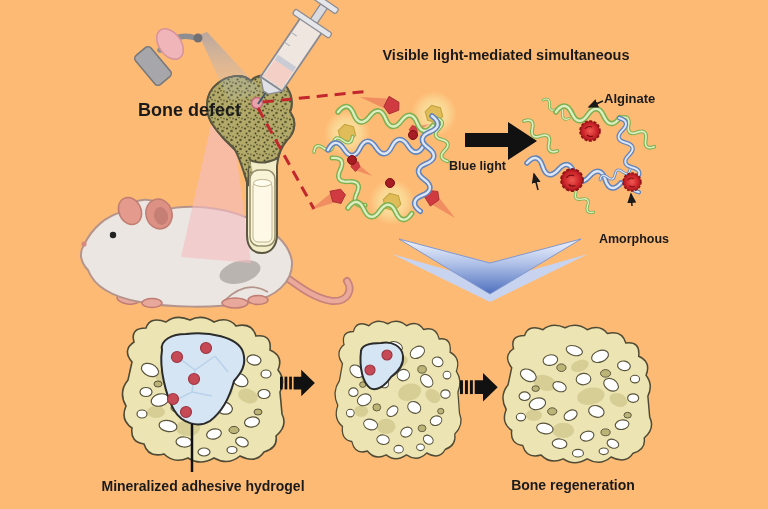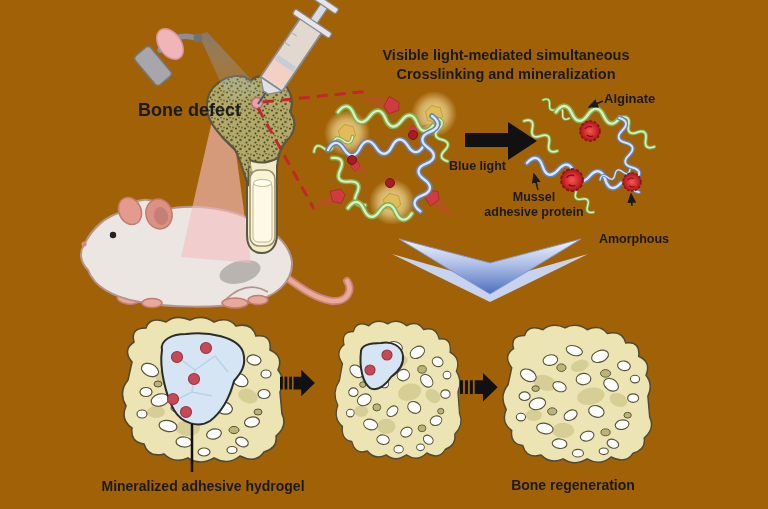--- a/index.html
+++ b/index.html
@@ -1,16 +1,16 @@
 <!DOCTYPE html>
 <html style="--alginate-green: #7eb050; --protein-blue: #6284ba; --acp-red: #cc2127; --mineral-dot-red: #a81c24; --hydrogel-blue: #d6e5f4; --bone-cream: #f2ecc8; --scaffold-beige: #ece4b2; --beam-pink: #f5bdc1; --glow-yellow: #f6e8a9; --dashed-red: #c1272d; --chevron-blue: #4e6fbe; --text-black: #1a1a1a;"><head>
 <meta charset="utf-8">
 <style>
   html,body{margin:0;padding:0;background:#fff;}
-  .canvas{position:relative;width:768px;height:509px;background:#a16207;overflow:hidden;
+  .canvas{position:relative;width:768px;height:509px;background:#fdba74;overflow:hidden;
           font-family:"Liberation Sans",sans-serif;}
   svg{position:absolute;left:0;top:0;}
   .lbl{position:absolute;font-weight:700;color:var(--text-black,#1a1a1a);white-space:nowrap;}
   .lbl.center{text-align:center;}
   #title-label{left:373px;top:46px;width:266px;text-align:center;font-size:14.5px;line-height:19px;}
   #bone-defect-label{left:138px;top:100px;font-size:18px;}
   #blue-light-label{left:449px;top:159px;width:78px;text-align:left;font-size:12.5px;}
   #alginate-label{left:604px;top:91px;font-size:13px;}
   #mussel-label{left:478px;top:190px;width:112px;text-align:center;font-size:12.5px;line-height:14.5px;}
   #acp-label{left:571px;top:204px;width:126px;text-align:center;font-size:12.5px;line-height:14.5px;margin-top:28px;}
@@ -311,31 +311,26 @@
   </g>
 
   <use href="#ff" transform="translate(280,369) scale(0.85)"></use>
   <use href="#ff" transform="translate(460,372) scale(0.92)"></use>
 
   <line x1="192" y1="424" x2="192" y2="472" stroke="#111111" stroke-width="2.5"></line>
 </svg>
 
 <div class="lbl" id="title-label">
   <div>Visible light-mediated simultaneous</div>
-  <div>Crosslinking and mineralization</div>
 </div>
 
 <div class="lbl" id="bone-defect-label">Bone defect</div>
 <div class="lbl" id="blue-light-label">Blue light</div>
 <div class="lbl" id="alginate-label">Alginate</div>
 
-<div class="lbl center" id="mussel-label">
-  <div>Mussel</div>
-  <div>adhesive protein</div>
-</div>
 
 <div class="lbl center" id="acp-label">
   <div>Amorphous</div>
 </div>
 
 <div class="lbl" id="hydrogel-label">Mineralized adhesive hydrogel</div>
 <div class="lbl" id="bone-regen-label">Bone regeneration</div>
 
 </div>
 

